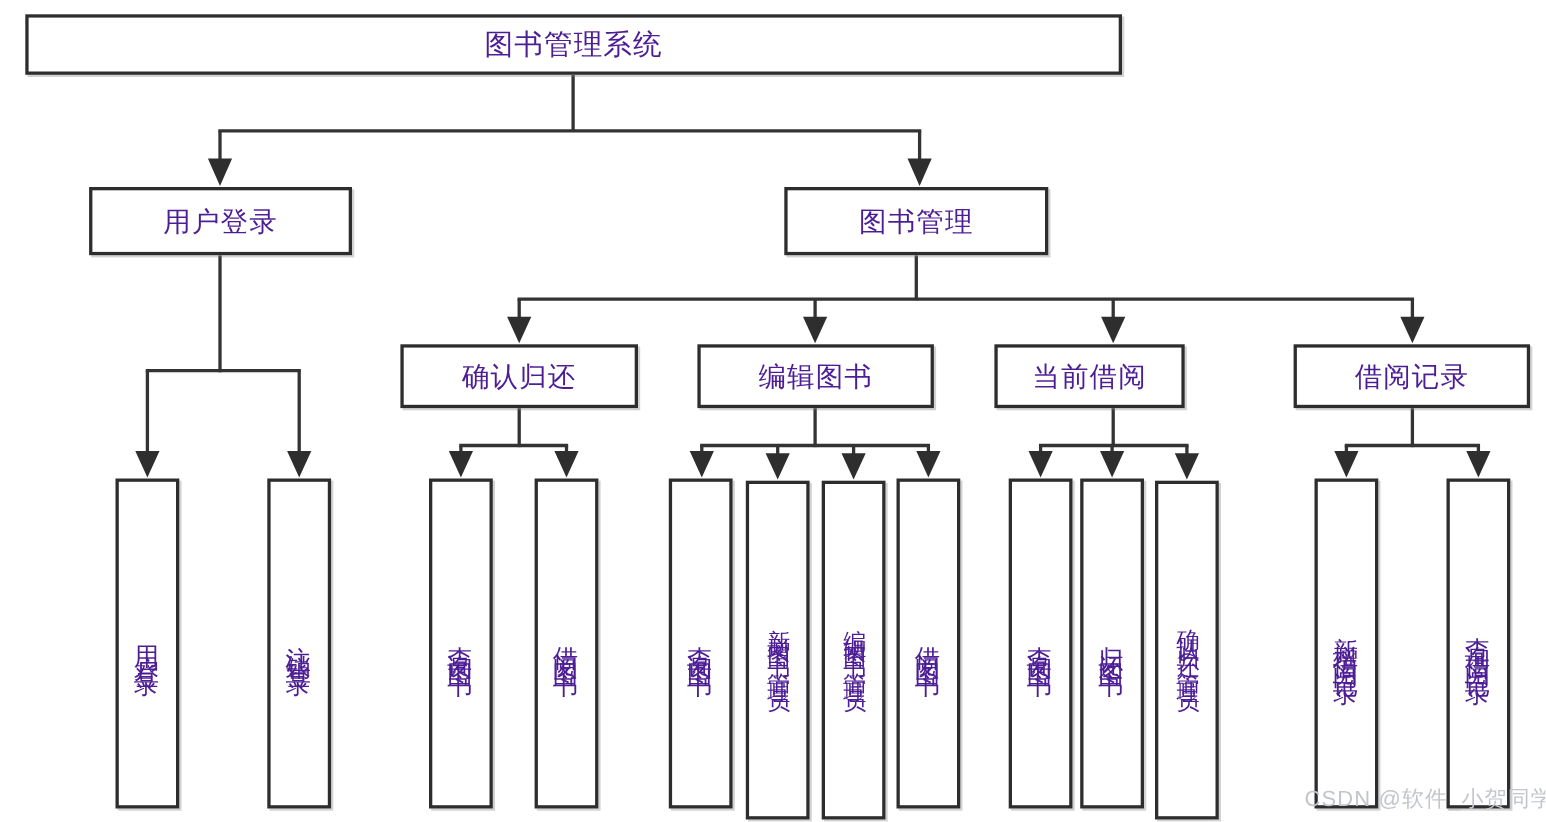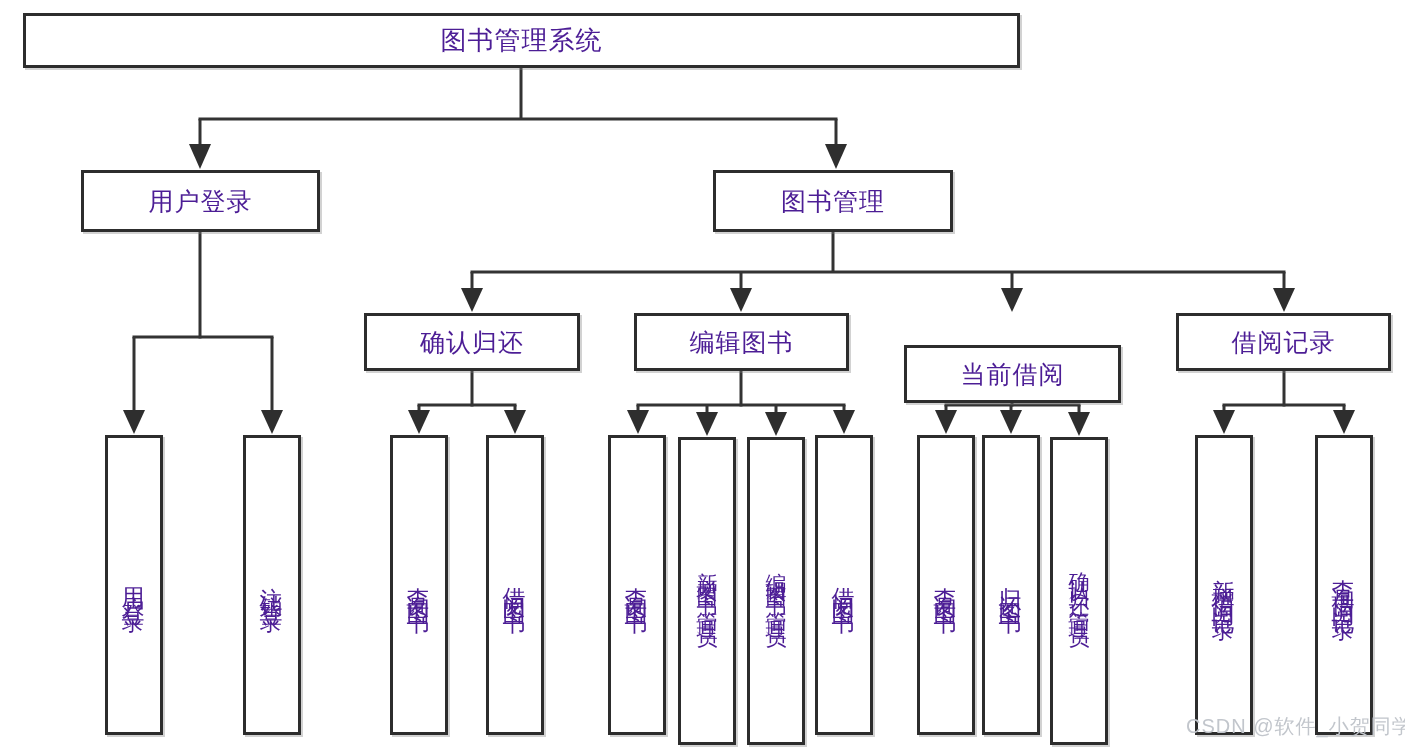--- a/index.html
+++ b/index.html
@@ -160,21 +160,21 @@
   <div class="box hbox" style="left:713px; top:170px; width:240px; height:62px;">
     <span>图书管理</span>
   </div>
 
   <div class="box hbox" style="left:364px; top:313px; width:216px; height:58px;">
     <span>确认归还</span>
   </div>
   <div class="box hbox" style="left:634px; top:313px; width:215px; height:58px;">
     <span>编辑图书</span>
   </div>
-  <div class="box hbox" style="left:904px; top:313px; width:217px; height:58px;margin-top:32px;">
+  <div class="box hbox" style="left:904px; top:313px; width:173px; height:58px;">
     <span>当前借阅</span>
   </div>
   <div class="box hbox" style="left:1176px; top:313px; width:215px; height:58px;">
     <span>借阅记录</span>
   </div>
 
   <div class="box leaf" style="left:105px; top:435px; width:58px; height:300px;">
     <span class="vtext">用户登录</span>
   </div>
   <div class="box leaf" style="left:243px; top:435px; width:58px; height:300px;">

